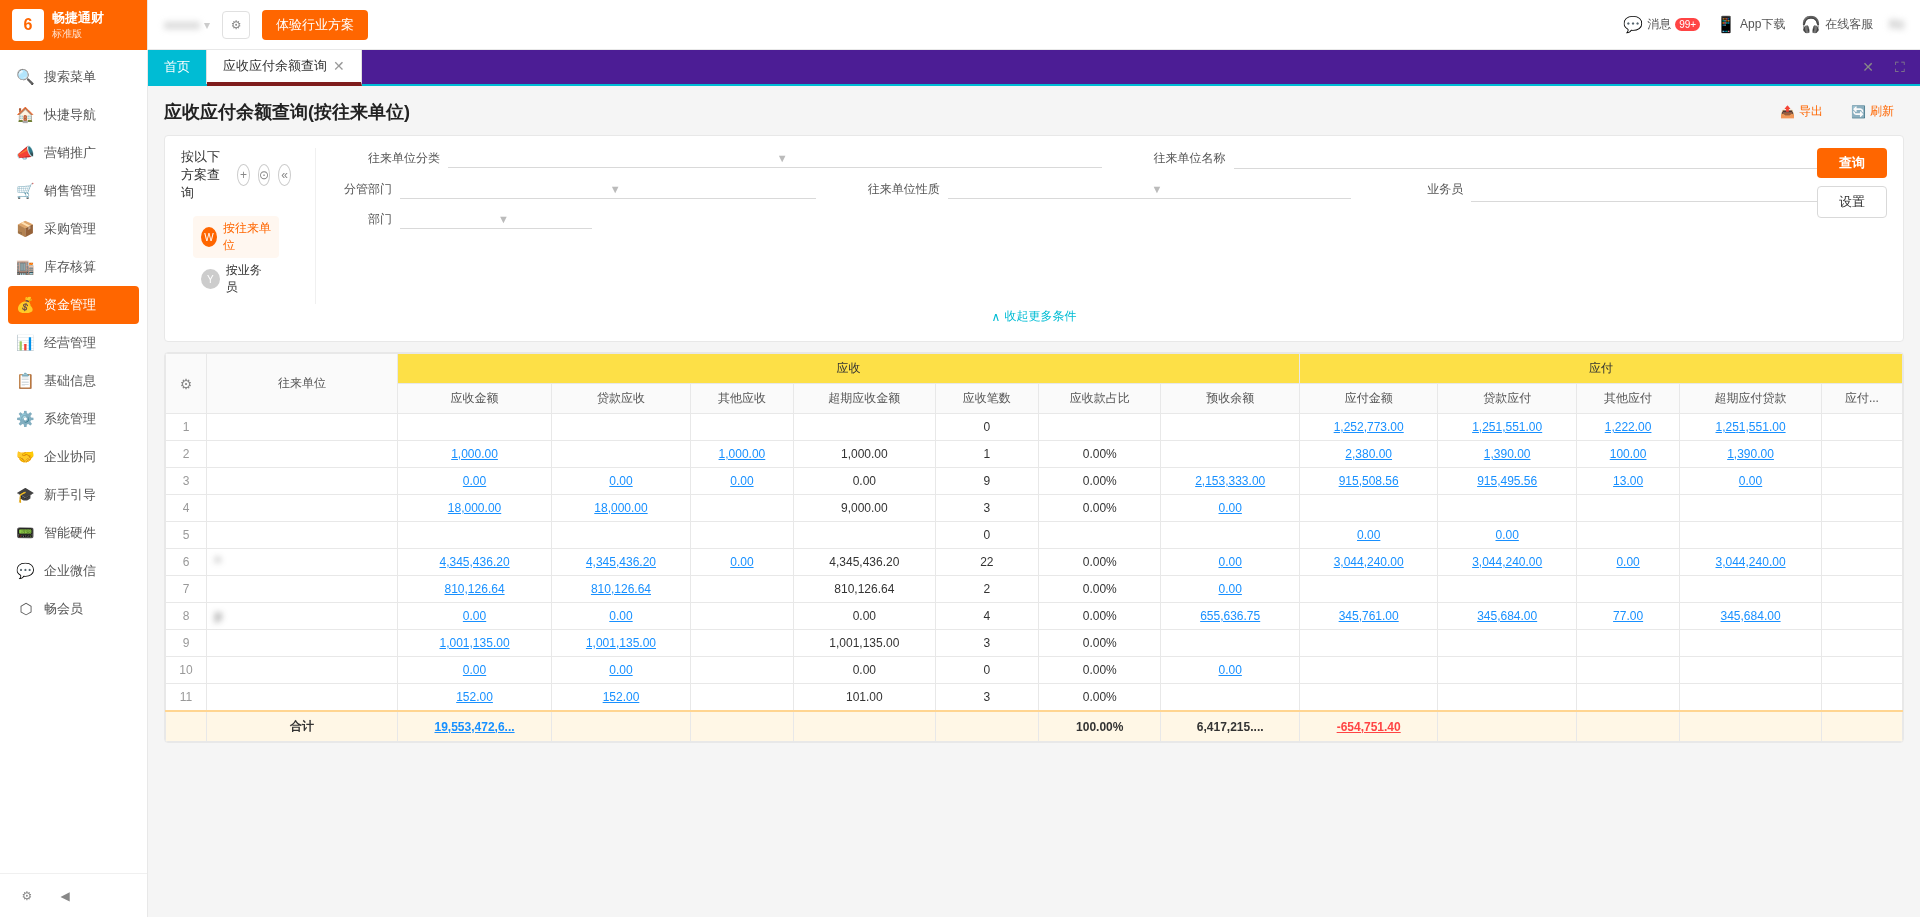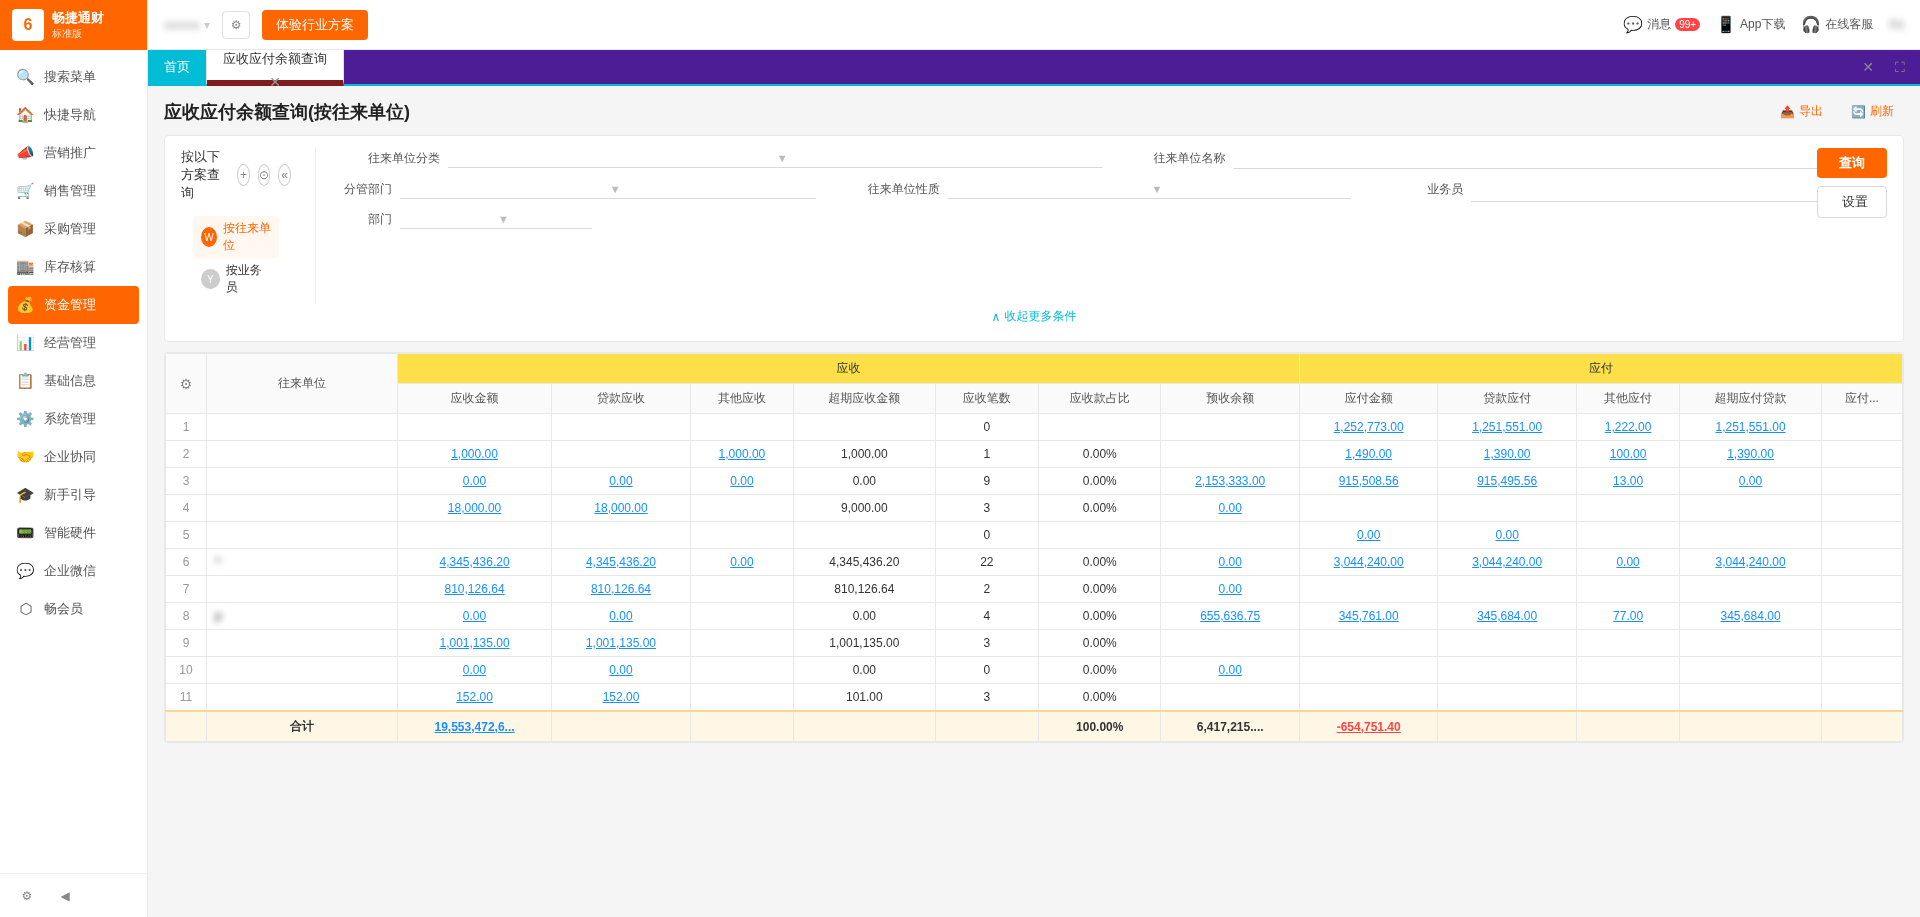--- a/index.html
+++ b/index.html
@@ -60,21 +60,21 @@
     .tab-bar {
       position: fixed; left: 148px; top: 50px; right: 0; height: 36px;
       background: #4c1d95; border-bottom: 2px solid #00bcd4; z-index: 98;
       display: flex; align-items: stretch;
     }
     .tab-item {
       display: flex; align-items: center; padding: 0 16px; cursor: pointer;
       font-size: 13px; color: #555; gap: 6px; border-right: 1px solid #e0e0e0;
     }
     .tab-item.active {
-      background: #fff; color: #333; font-weight: 500; border-bottom: 6px solid #7f1d1d; margin-bottom: -2px; flex-direction: column;
+      background: #fff; color: #333; font-weight: 500; border-bottom: 4px solid #7f1d1d; margin-bottom: -2px;
     }
     .tab-item-home { background: #00bcd4; color: #fff; }
     .tab-close { color: #999; font-size: 14px; cursor: pointer; }
     .tab-spacer { flex: 1; }
     .tab-actions { display: flex; align-items: center; padding: 0 8px; gap: 8px; }
     .tab-action-btn { width: 24px; height: 24px; display: flex; align-items: center; justify-content: center; cursor: pointer; color: #888; font-size: 14px; }
 
     
     .main-content {
       position: fixed; left: 148px; top: 86px; right: 0; bottom: 0;
@@ -116,22 +116,22 @@
     .scheme-icon-gray { background: #ccc; }
     .scheme-label { font-size: 12px; color: #333; }
     .scheme-item.active .scheme-label { color: #ff6600; }
 
     
     .query-btn {
       background: #ff6600; color: #fff; padding: 6px 18px; border-radius: 4px;
       cursor: pointer; font-size: 13px; border: none; display: block; margin-bottom: 4px; width: 70px; text-align: center; font-weight: bold;
     }
     .settings-btn {
-      background: #fff; color: #333; padding: 6px 18px; border-radius: 4px;
-      cursor: pointer; font-size: 13px; border: 1px solid #d9d9d9; display: block; width: 70px; text-align: right;
+      background: #fff; color: #333; padding: 6px 10px; border-radius: 4px;
+      cursor: pointer; font-size: 13px; border: 1px solid #d9d9d9; display: block; width: 70px; text-align: center;
     }
 
     
     .data-table-wrap {
       background: #fff; border-radius: 4px; border: 1px solid #e8e8e8; overflow-x: auto;
     }
     .data-table { width: 100%; border-collapse: collapse; min-width: 1400px; }
     .data-table th, .data-table td {
       border: 1px solid #e8e8e8; padding: 6px 8px; font-size: 12px; text-align: center; white-space: nowrap;
     }
@@ -442,21 +442,21 @@
             <tr>
               <td class="row-num">2</td>
               <td class="text-left blurred"></td>
               <td class="link-cell">1,000.00</td>
               <td class="link-cell"></td>
               <td class="link-cell">1,000.00</td>
               <td>1,000.00</td>
               <td>1</td>
               <td>0.00%</td>
               <td class="link-cell"></td>
-              <td class="link-cell">1,490.00</td>
+              <td class="link-cell">2,380.00</td>
               <td class="link-cell">1,390.00</td>
               <td class="link-cell">100.00</td>
               <td class="link-cell">1,390.00</td>
               <td></td>
             </tr>
             <tr>
               <td class="row-num">3</td>
               <td class="text-left blurred"></td>
               <td class="link-cell">0.00</td>
               <td class="link-cell">0.00</td>

